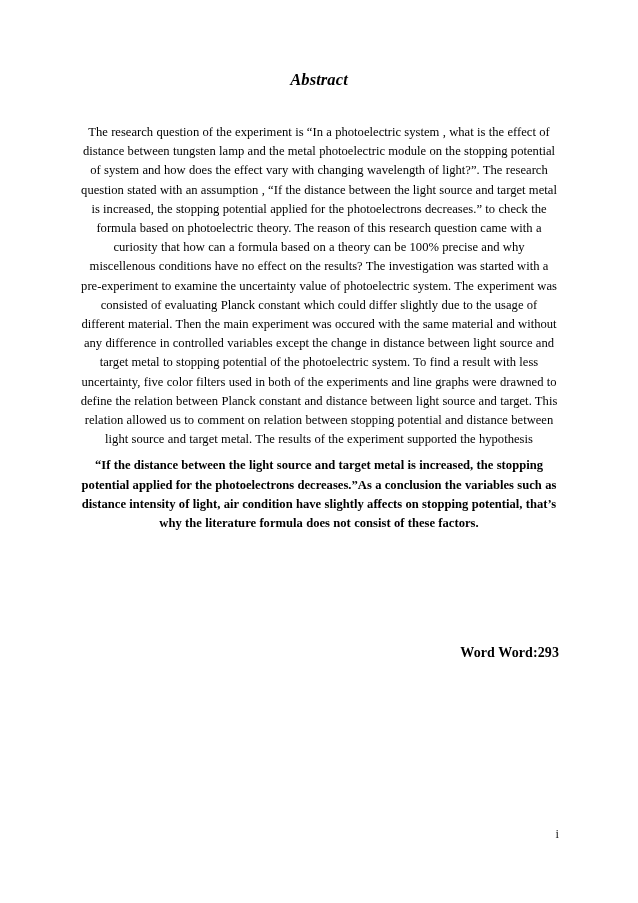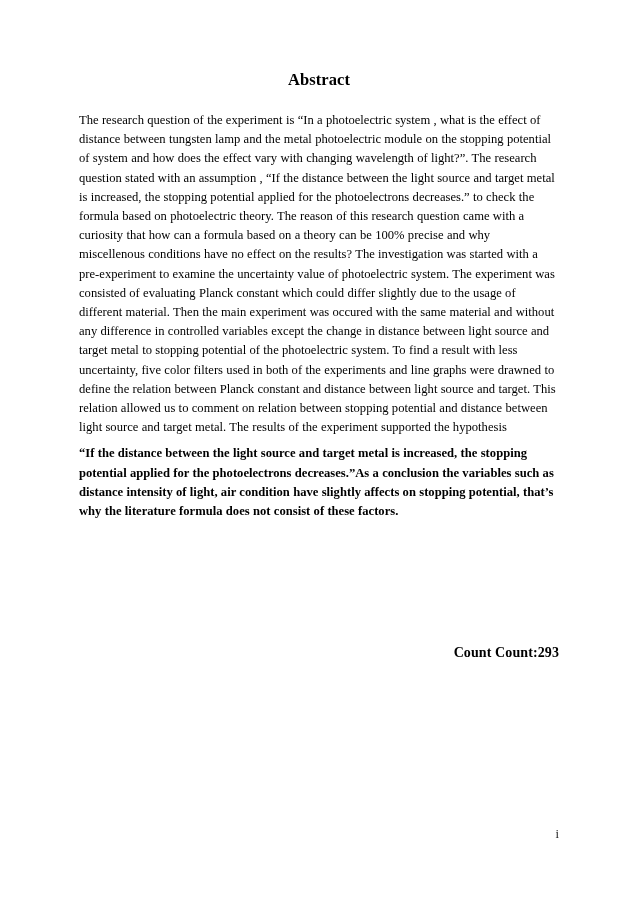--- a/index.html
+++ b/index.html
@@ -28,28 +28,29 @@
     position: absolute;
     left: 79px;
     top: 70px;
     width: 480px;
   }
 
   .doc-title {
     font-size: 16.5px;
     font-weight: bold;
     text-align: center;
-    margin: 0 0 21px 0;
+    margin: 0 0 33px 0;
     letter-spacing: 0.1px;
+    font-style: italic;
   }
 
   .body-block {
     font-size: 12.6px;
     line-height: 19.2px;
-    text-align: left;
+    text-align: center;
     margin: 0;
     letter-spacing: 0.01px;
     word-spacing: 0.15px;
   }
 
   .body-block + .body-block {
     margin-top: 7px;
     font-weight: bold;
   }
 
@@ -82,17 +83,17 @@
   <div class="content">
 
     <h1 class="doc-title">Abstract</h1>
 
     <p class="body-block">The research question of the experiment is “In a photoelectric system , what is the effect of distance between tungsten lamp and the metal photoelectric module on the stopping potential of system and how does the effect vary with changing wavelength of light?”. The research question stated with an assumption , “If the distance between the light source and target metal is increased, the stopping potential applied for the photoelectrons decreases.” to check the formula based on photoelectric theory. The reason of this research question came with a curiosity that how can a formula based on a theory can be 100% precise and why miscellenous conditions have no effect on the results? The investigation was started with a pre-experiment to examine the uncertainty value of photoelectric system. The experiment was consisted of evaluating Planck constant which could differ slightly due to the usage of different material. Then the main experiment was occured with the same material and without any difference in controlled variables except the change in distance between light source and target metal to stopping potential of the photoelectric system. To find a result with less uncertainty, five color filters used in both of the experiments and line graphs were drawned to define the relation between Planck constant and distance between light source and target. This relation allowed us to comment on relation between stopping potential and distance between light source and target metal. The results of the experiment supported the hypothesis</p>
 
     <p class="body-block">“If the distance between the light source and target metal is increased, the stopping potential applied for the photoelectrons decreases.”As a conclusion the variables such as distance intensity of light, air condition have slightly affects on stopping potential, that’s why the literature formula does not consist of these factors.</p>
 
   </div>
 
-  <div class="word-count">Count Count:293</div>
+  <div class="word-count">Word Word:293</div>
 
   <div class="page-number">i</div>
 
 </div>
 
 </body></html>

